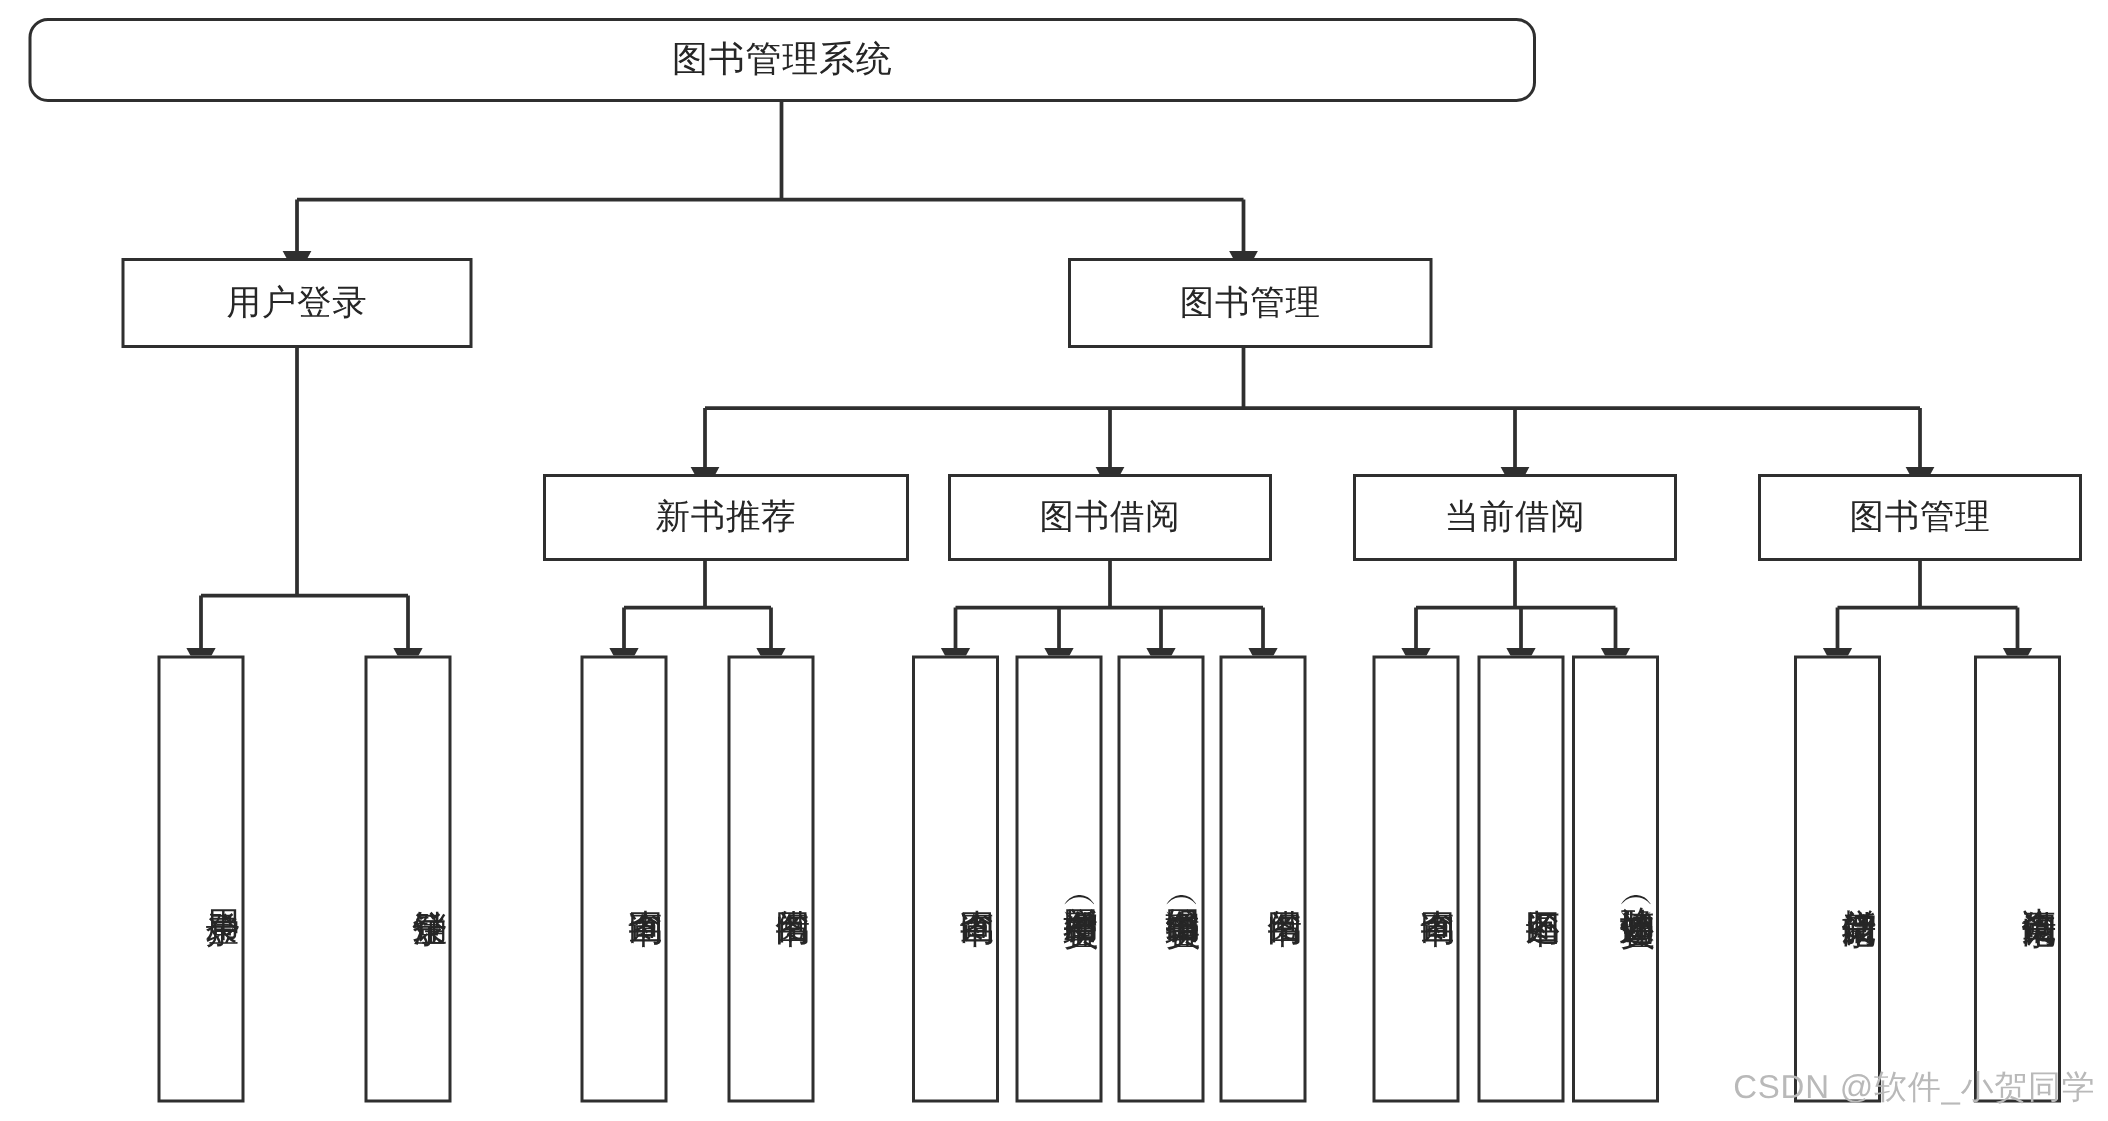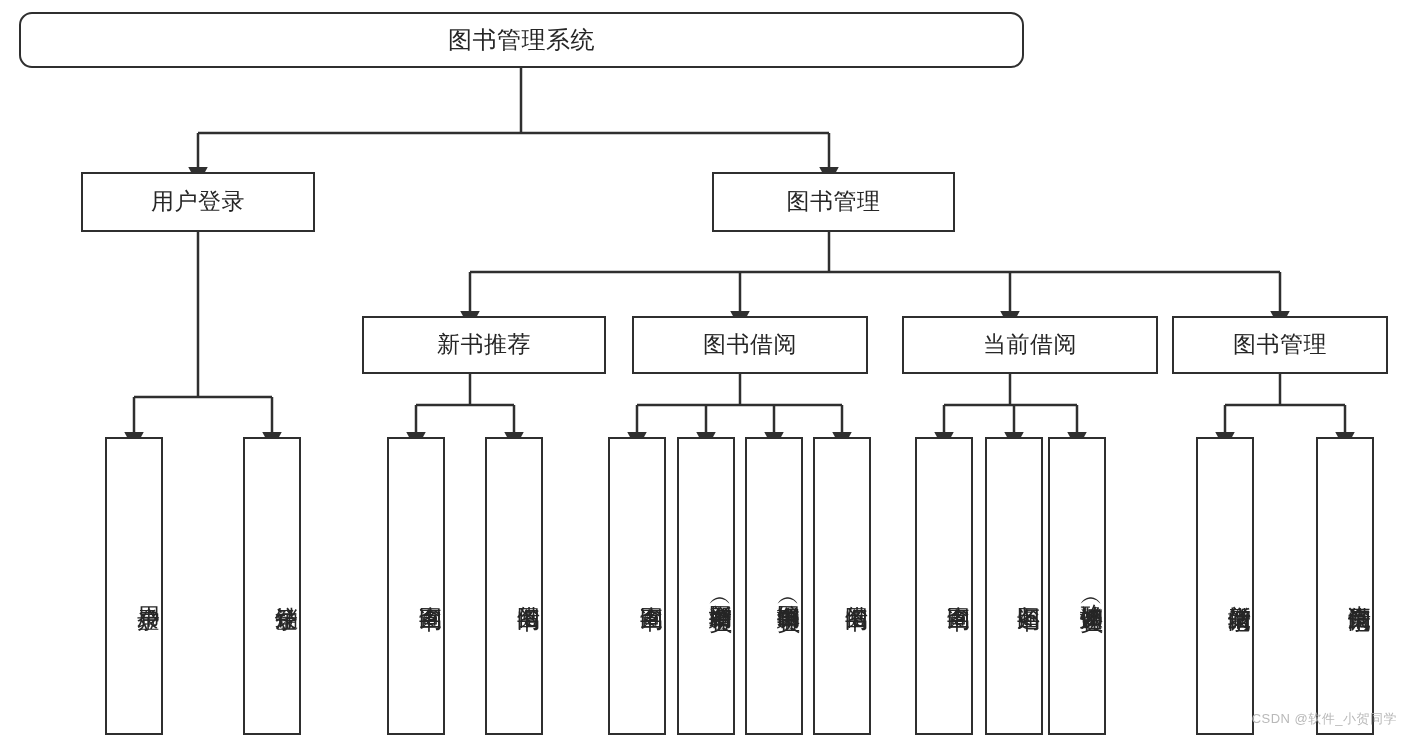--- a/index.html
+++ b/index.html
@@ -51,22 +51,22 @@
     padding-top: 8px;
     white-space: nowrap;
   }
   .node.root {
     font-size: 24px;
     border-radius: 13px;
   }
   #watermark {
     position: absolute;
     right: 8px;
-    bottom: 19px;
-    font-size: 13px;
+    bottom: 7px;
+    font-size: 22px;
     color: #b9b9b9;
     letter-spacing: 0.5px;
     white-space: nowrap;
   }
 </style>
 </head>
 <body>
 
 <div id="diagram-canvas">
 
@@ -119,24 +119,24 @@
       </div>
       <div class="node horiz" style="left: 81px; top: 172px; width: 234px; height: 60px;">
         <span>用户登录</span>
       </div>
       <div class="node horiz" style="left: 712px; top: 172px; width: 243px; height: 60px;">
         <span>图书管理</span>
       </div>
       <div class="node horiz" style="left: 362px; top: 316px; width: 244px; height: 58px;">
         <span>新书推荐</span>
       </div>
-      <div class="node horiz" style="left: 632px; top: 316px; width: 236px; height: 58px;">
+      <div class="node horiz" style="left: 632px; top: 316px; width: 216px; height: 58px;">
         <span>图书借阅</span>
       </div>
-      <div class="node horiz" style="left: 902px; top: 316px; width: 256px; height: 58px;">
+      <div class="node horiz" style="left: 902px; top: 316px; width: 216px; height: 58px;">
         <span>当前借阅</span>
       </div>
       <div class="node horiz" style="left: 1172px; top: 316px; width: 216px; height: 58px;">
         <span>图书管理</span>
       </div>
       <div class="node vert" style="left: 105px; top: 437px; width: 58px; height: 298px;">
         <span>用户登录</span>
       </div>
       <div class="node vert" style="left: 243px; top: 437px; width: 58px; height: 298px;">
         <span>注销登录</span>

